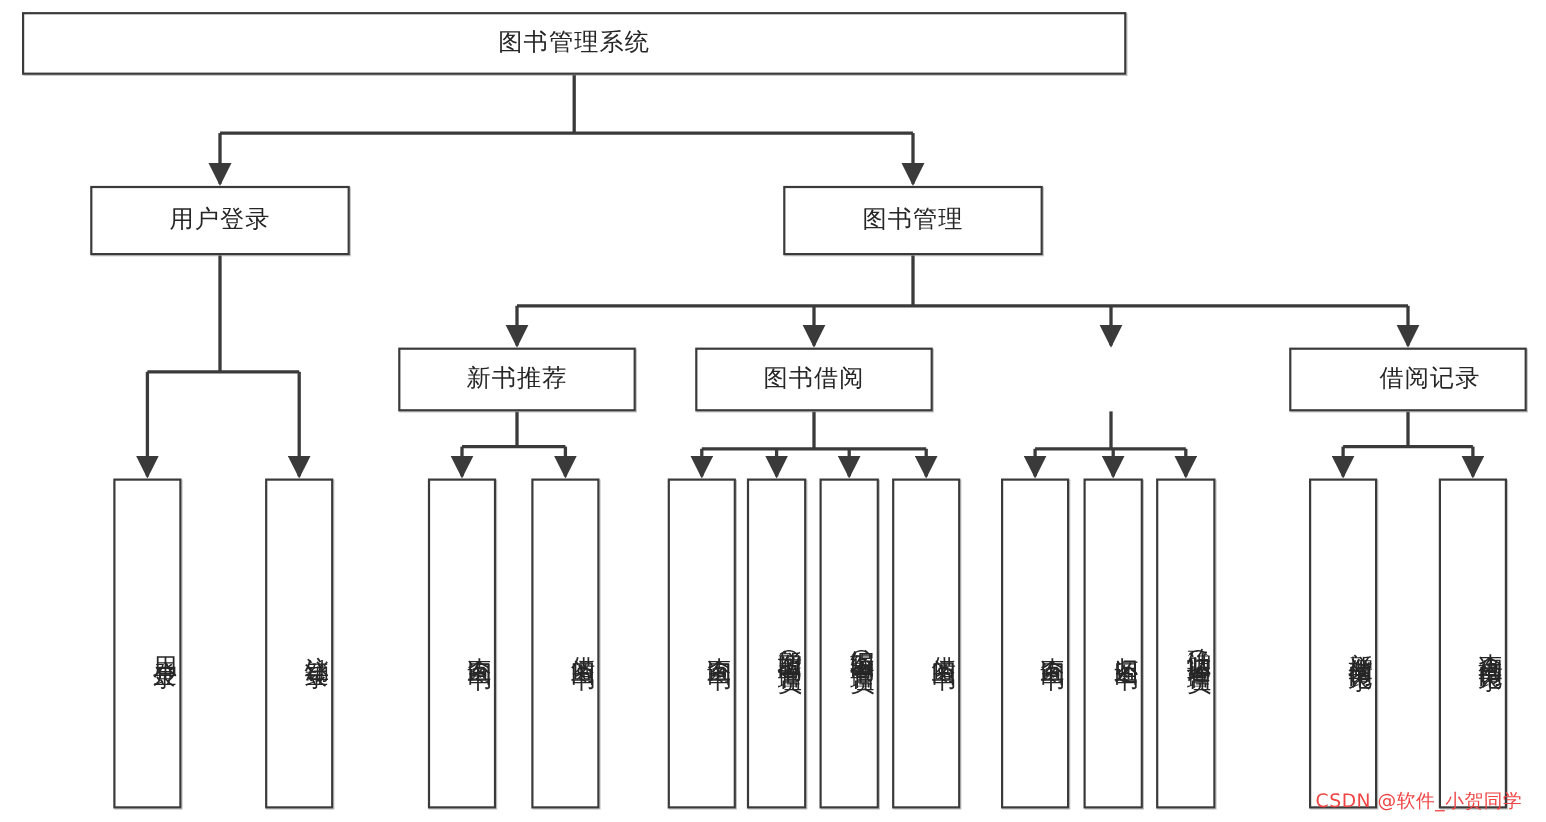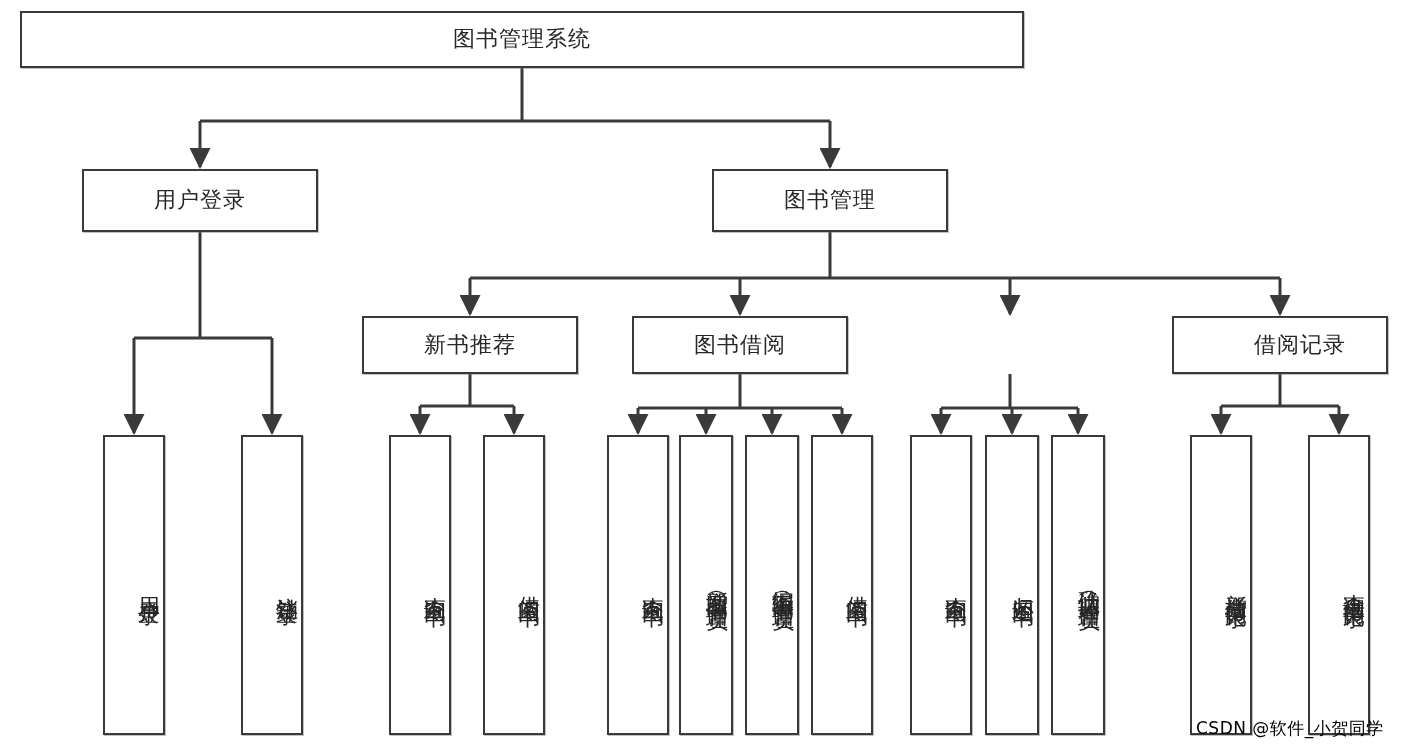--- a/index.html
+++ b/index.html
@@ -51,21 +51,21 @@
     align-items: flex-start;
     justify-content: center;
   }
   .node-label {
     display: block;
     text-align: center;
     white-space: nowrap;
   }
   .watermark {
     position: absolute;
-    color: #000000;
+    color: #ef4444;
     font-size: 17px;
     letter-spacing: 0.5px;
     white-space: nowrap;
     user-select: none;
   }
 </style>
 </head>
 <body>
 
 <div id="canvas">

